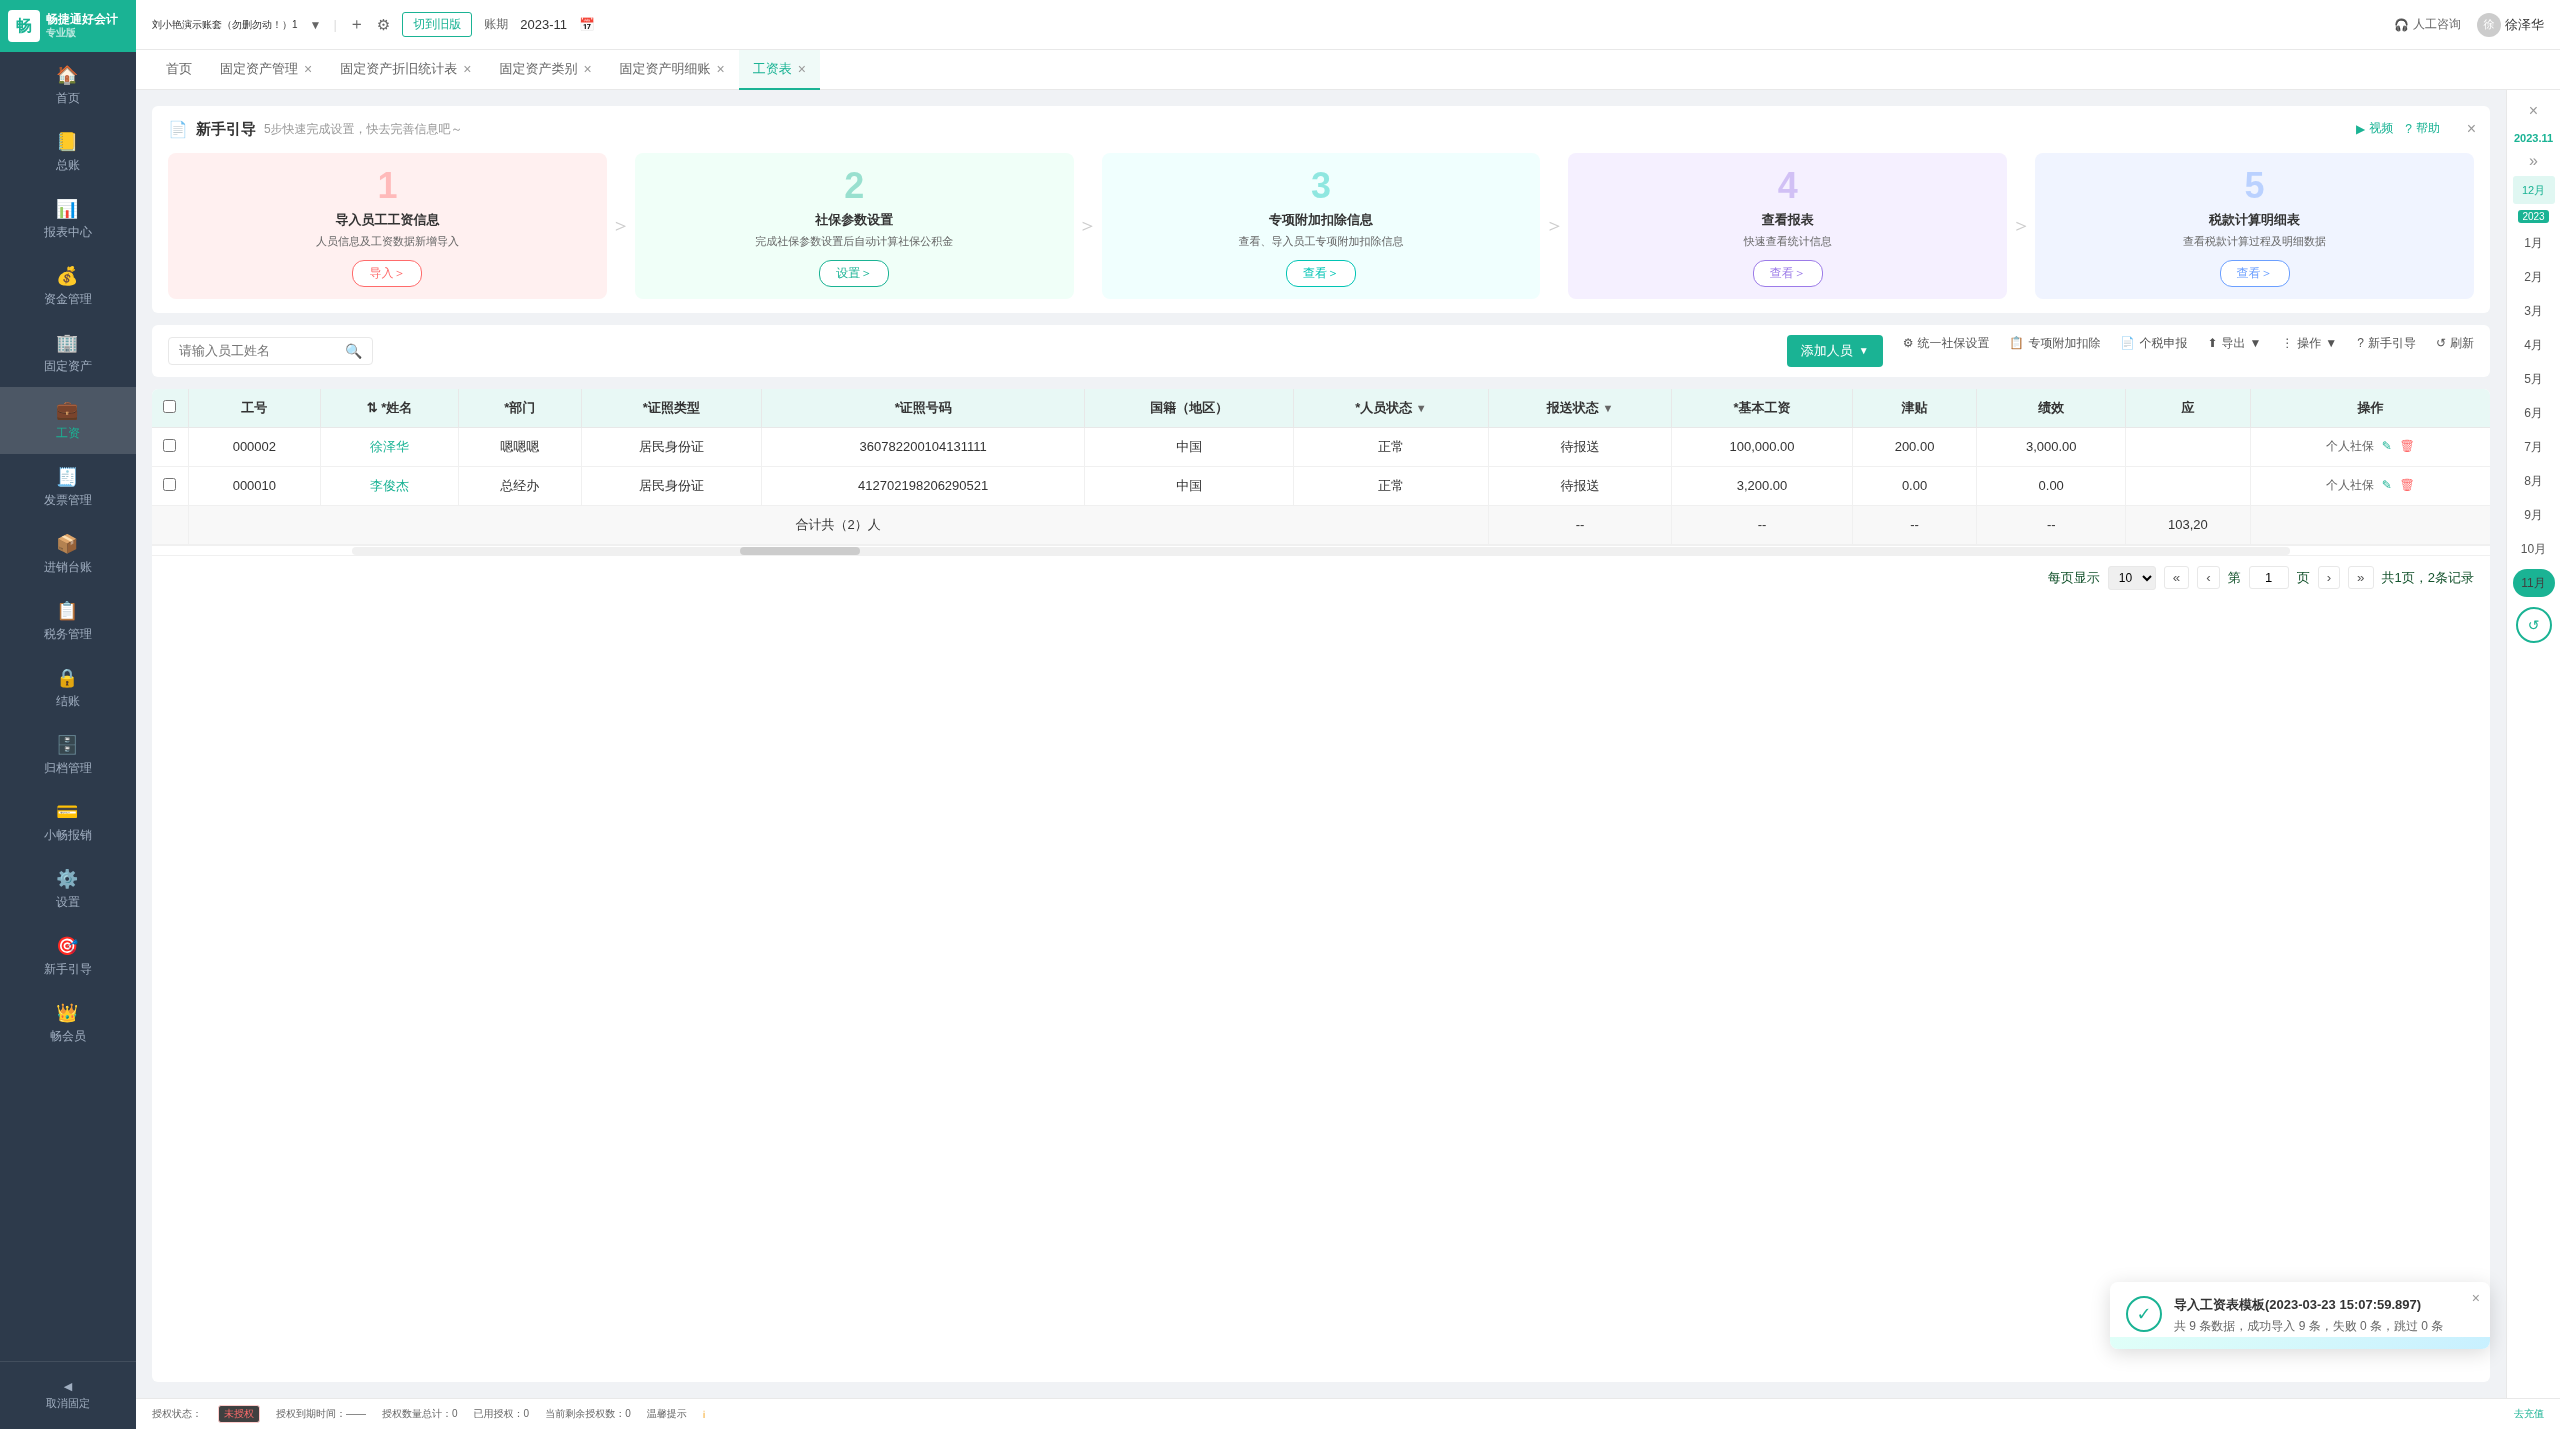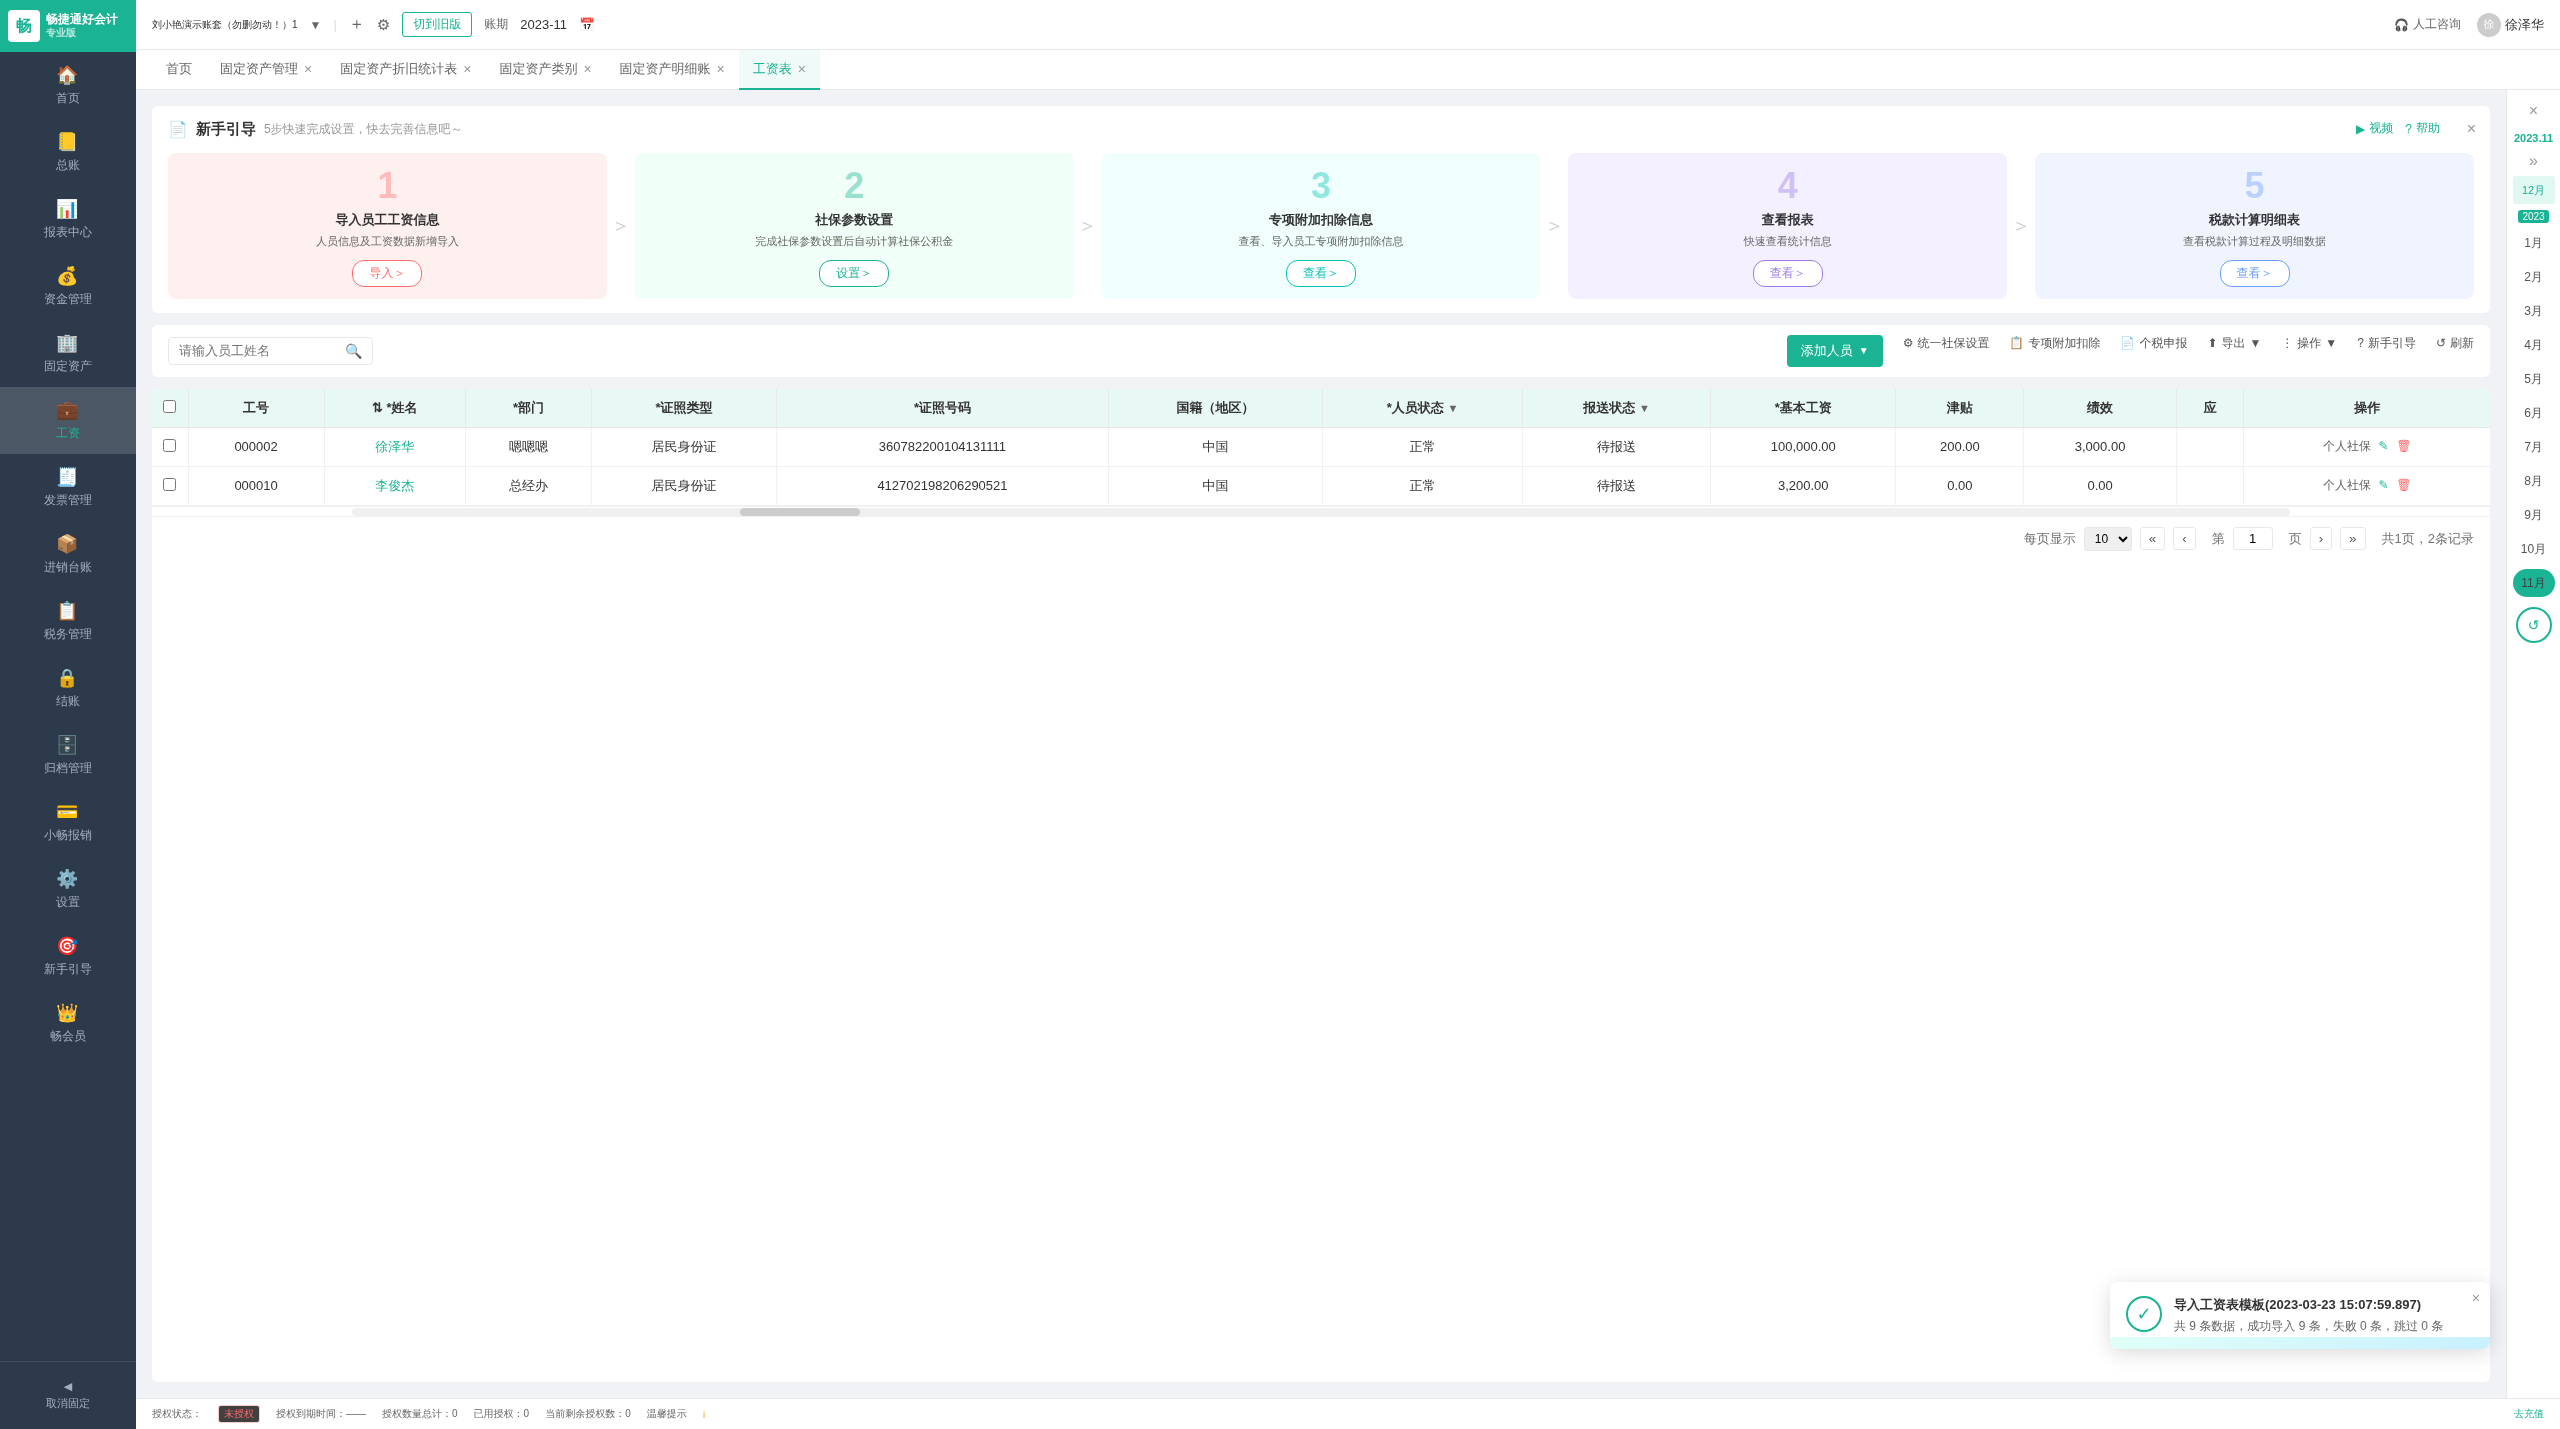--- a/index.html
+++ b/index.html
@@ -251,21 +251,21 @@
       align-items: center;
       justify-content: flex-end;
       gap: 8px;
       font-size: 13px;
       color: #333;
       border-top: 1px solid #f0f0f0;
     }
     .page-size-select { border: 1px solid #e8e8e8; border-radius: 3px; padding: 3px 6px; font-size: 12px; }
     .page-btn { border: 1px solid #e8e8e8; background: white; padding: 3px 8px; cursor: pointer; border-radius: 3px; color: #555; }
     .page-input { border: 1px solid #e8e8e8; border-radius: 3px; padding: 3px 6px; width: 40px; text-align: center; font-size: 13px; }
-    .total-text { color: #737373; margin-left: 8px; }
+    .total-text { color: #14532d; }
 
     
     .status-bar {
       background: white;
       border-top: 1px solid #e8e8e8;
       padding: 6px 16px;
       display: flex;
       align-items: center;
       gap: 16px;
       font-size: 10px;
@@ -634,20 +634,30 @@
                 <td>3,200.00</td>
                 <td>0.00</td>
                 <td>0.00</td>
                 <td></td>
                 <td>
                   <span class="op-btn">个人社保</span>
                   <span class="op-btn op-edit">✎</span>
                   <span class="op-btn op-delete">🗑</span>
                 </td>
               </tr>
+              <tr class="summary-row">
+                <td></td>
+                <td colspan="7">合计共（2）人</td>
+                <td>--</td>
+                <td>--</td>
+                <td>--</td>
+                <td>--</td>
+                <td>103,20</td>
+                <td></td>
+              </tr>
             </tbody>
           </table>
         </div>
         <div class="scroll-indicator">
           <div class="scroll-track">
             <div class="scroll-thumb"></div>
           </div>
         </div>
 
         <div class="pagination-area">

